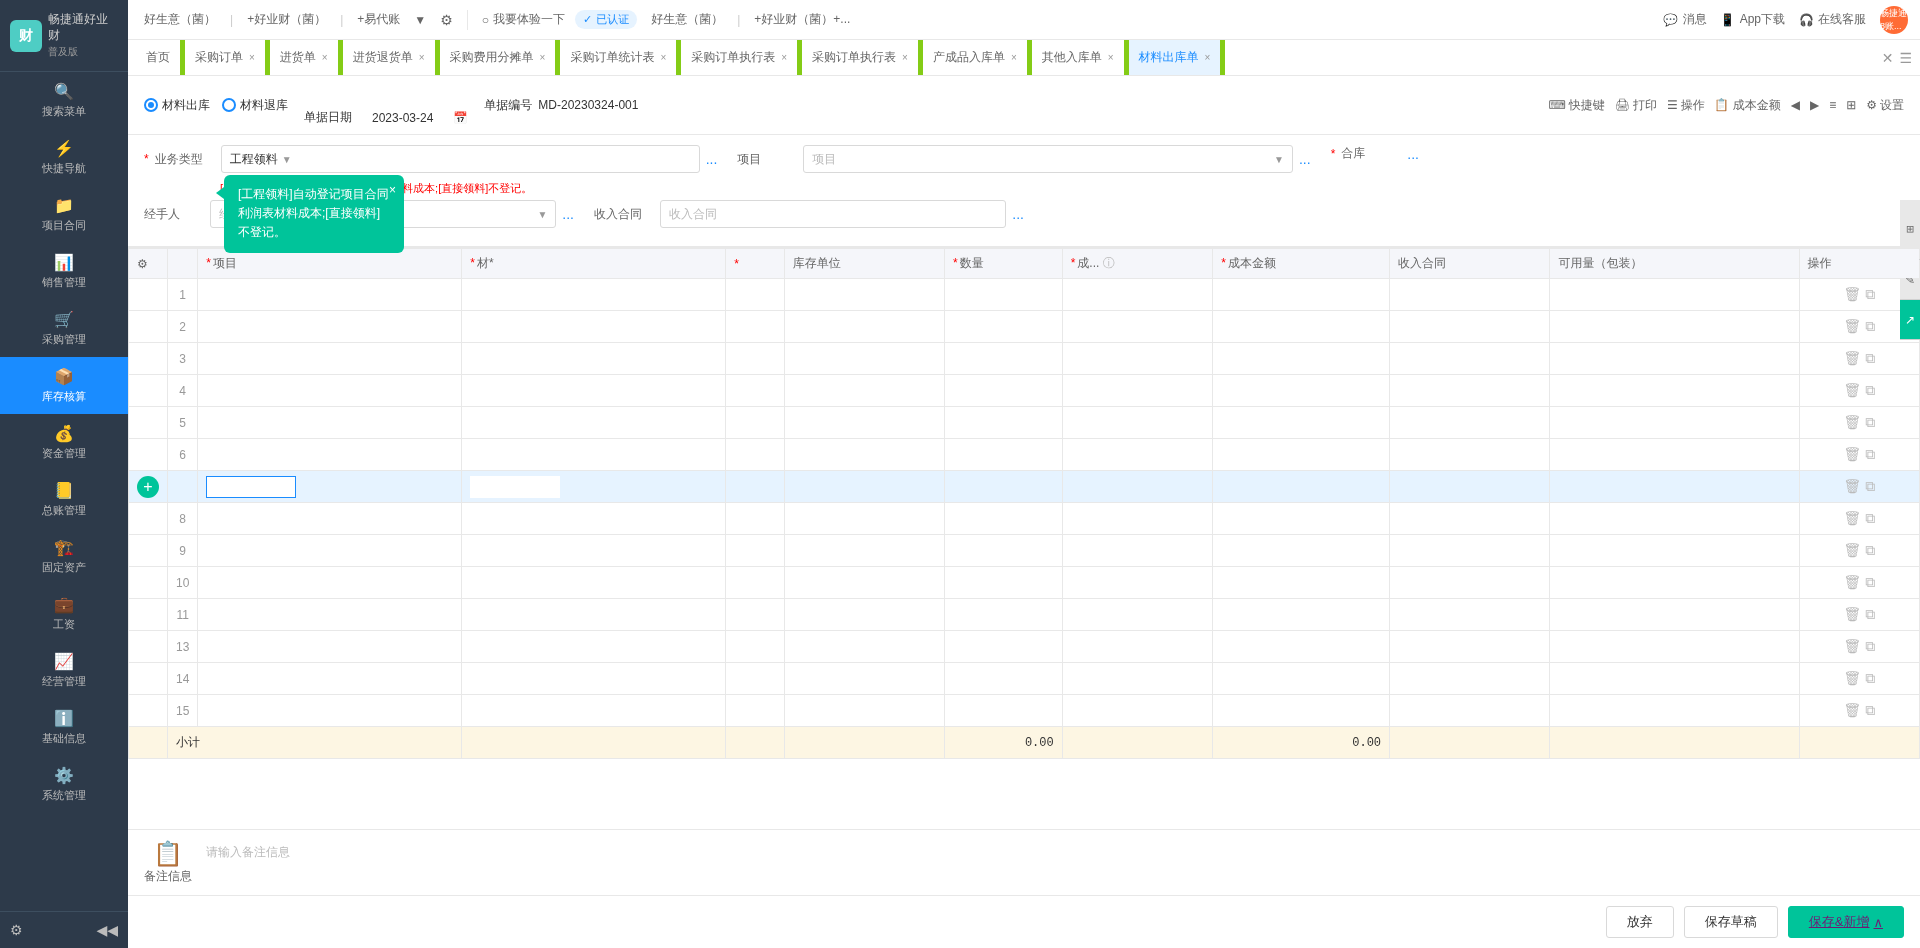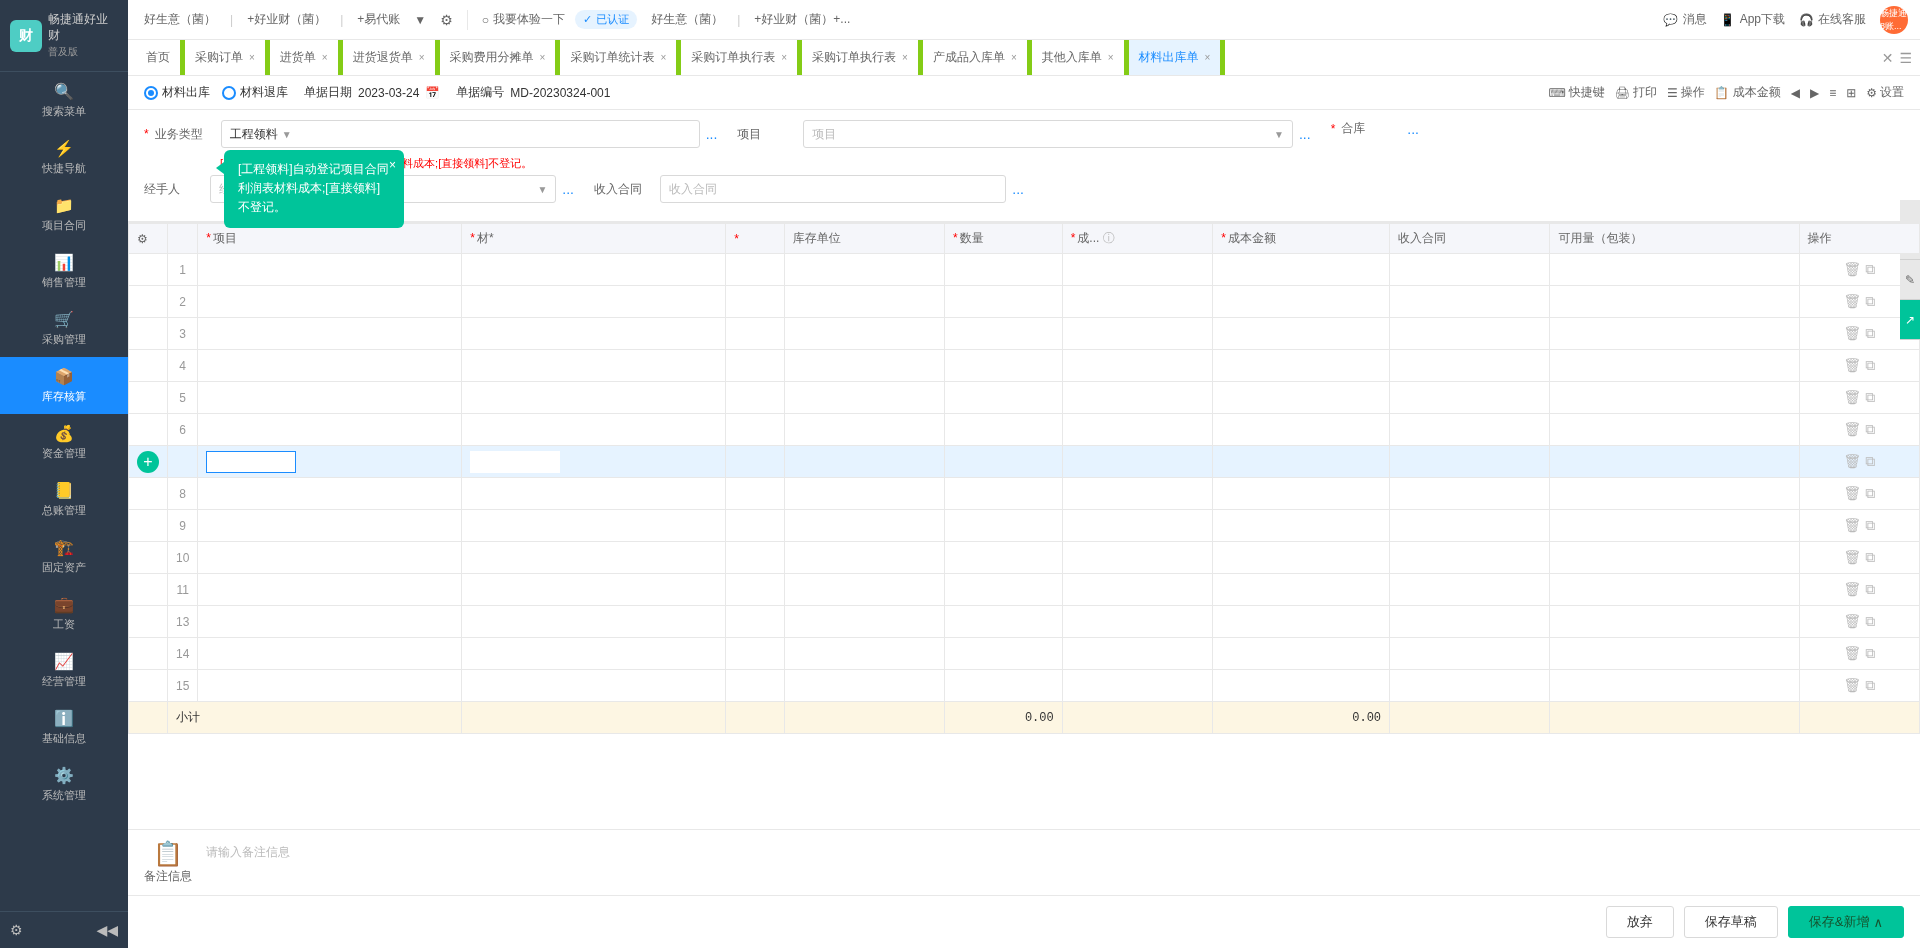--- a/index.html
+++ b/index.html
@@ -45,21 +45,21 @@
     .page-content { flex: 1; display: flex; flex-direction: column; overflow: hidden; background: #f5f6fa; }
 
     
     .form-header { background: #fff; padding: 8px 16px; border-bottom: 1px solid #e8e8e8; display: flex; align-items: center; gap: 16px; flex-shrink: 0; }
     .form-header-actions { margin-left: auto; display: flex; align-items: center; gap: 10px; color: #666; font-size: 12px; }
     .form-header-action { display: flex; align-items: center; gap: 3px; cursor: pointer; }
     .radio-group { display: flex; align-items: center; gap: 12px; }
     .radio-item { display: flex; align-items: center; gap: 4px; cursor: pointer; }
     .radio-circle { width: 14px; height: 14px; border: 2px solid #1a8cff; border-radius: 50%; position: relative; }
     .radio-circle.checked::after { content: ''; position: absolute; top: 2px; left: 2px; width: 6px; height: 6px; background: #1a8cff; border-radius: 50%; }
-    .date-field { display: flex; align-items: center; gap: 6px; color: #333; }
+    .date-field { display: flex; align-items: center; gap: 20px; color: #333; margin-top: 25px; }
     .date-icon { color: #1a8cff; cursor: pointer; }
     .single-num { display: flex; align-items: center; gap: 6px; }
 
     
     .form-fields { background: #fff; padding: 10px 16px; border-bottom: 1px solid #e8e8e8; flex-shrink: 0; }
     .form-row { display: flex; align-items: flex-start; gap: 20px; margin-bottom: 8px; }
     .form-field { display: flex; align-items: center; gap: 6px; flex: 1; }
     .form-label { color: #666; white-space: nowrap; min-width: 60px; }
     .required-star { color: #f00; }
     .form-input { border: 1px solid #d9d9d9; border-radius: 3px; padding: 3px 8px; font-size: 12px; color: #333; background: #fff; height: 26px; flex: 1; cursor: pointer; display: flex; align-items: center; justify-content: space-between; }
@@ -89,21 +89,21 @@
     
     .footer-area { background: #fff; border-top: 1px solid #e8e8e8; padding: 10px 16px; flex-shrink: 0; }
     .notes-section { display: flex; align-items: flex-start; gap: 10px; }
     .notes-icon { color: #1a8cff; font-size: 20px; display: flex; flex-direction: column; align-items: center; font-size: 12px; color: #666; }
     .notes-textarea { flex: 1; border: none; outline: none; resize: none; font-size: 12px; color: #333; min-height: 40px; padding: 4px; }
     .notes-textarea::placeholder { color: #bbb; }
 
     
     .action-bar { background: #fff; border-top: 1px solid #e8e8e8; padding: 10px 16px; display: flex; justify-content: flex-end; gap: 10px; flex-shrink: 0; }
     .btn { padding: 6px 20px; border-radius: 3px; border: 1px solid #d9d9d9; cursor: pointer; font-size: 13px; background: #fff; color: #333; }
-    .btn-success { background: #00c49a; color: #14532d; border-color: #00c49a; display: flex; align-items: center; gap: 4px; }
+    .btn-success { background: #00c49a; color: #701a75; border-color: #00c49a; display: flex; align-items: center; gap: 4px; text-decoration: underline; }
     .side-icon { width: 26px; height: 40px; background: #e8e8e8; display: flex; align-items: center; justify-content: center; cursor: pointer; font-size: 12px; color: #666; border-bottom: 1px solid #d0d0d0; }
 
     .form-fields-wrapper { background: #fff; border-bottom: 1px solid #e8e8e8; flex-shrink: 0; }
     .th-required { color: #f00; margin-right: 2px; }
     .info-icon { color: #bbb; cursor: pointer; font-size: 12px; }
   </style>
 </head>
 <body>
 
 <div class="sidebar">

